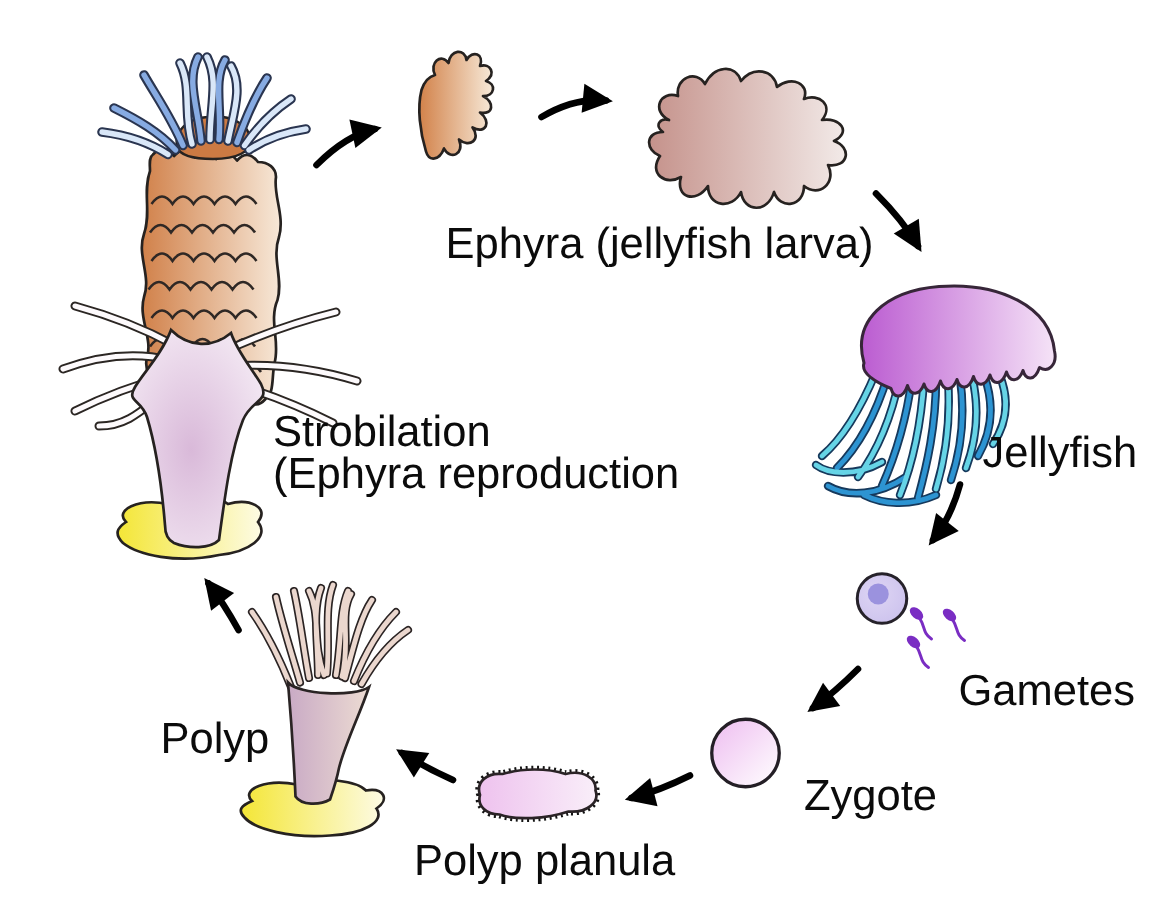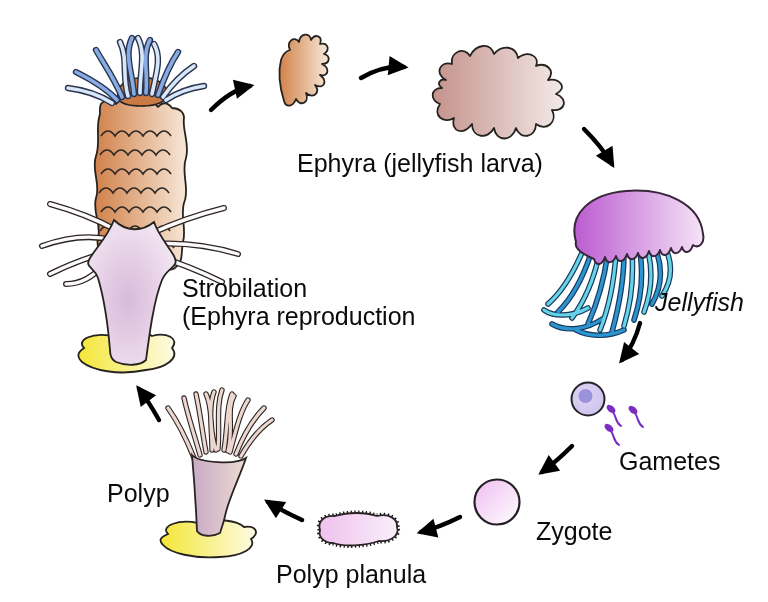--- a/index.html
+++ b/index.html
@@ -2,26 +2,26 @@
 <html><head>
 <meta charset="utf-8">
 <style>
   html,body { margin:0; padding:0; background:#ffffff; }
   .stage {
     position:relative; width:768px; height:602px; background:#ffffff;
     overflow:hidden; font-family:"Liberation Sans", sans-serif;
   }
   .stage > svg { position:absolute; left:0; top:0; }
   .lbl {
-    position:absolute; font-size:25px; line-height:28px; color:#0b0b0b;
+    position:absolute; font-size:29px; line-height:28px; color:#0b0b0b;
     white-space:nowrap;
   }
   .lbl-ephyra   { left:297px; top:149px; }
-  .lbl-jelly    { left:655px; top:288px;font-style:italic; }
-  .lbl-gametes  { left:619px; top:447px; }
+  .lbl-jelly    { left:655px; top:288px; }
+  .lbl-gametes  { left:639px; top:447px; }
   .lbl-zygote   { left:536px; top:517px;text-align:center; }
   .lbl-planula  { left:276px; top:560px; }
   .lbl-polyp    { left:107px; top:479px; }
   .lbl-strob    { left:170px; top:274px;margin-left:12px; }
 </style>
 </head>
 <body>
 
 <div class="stage">
 

